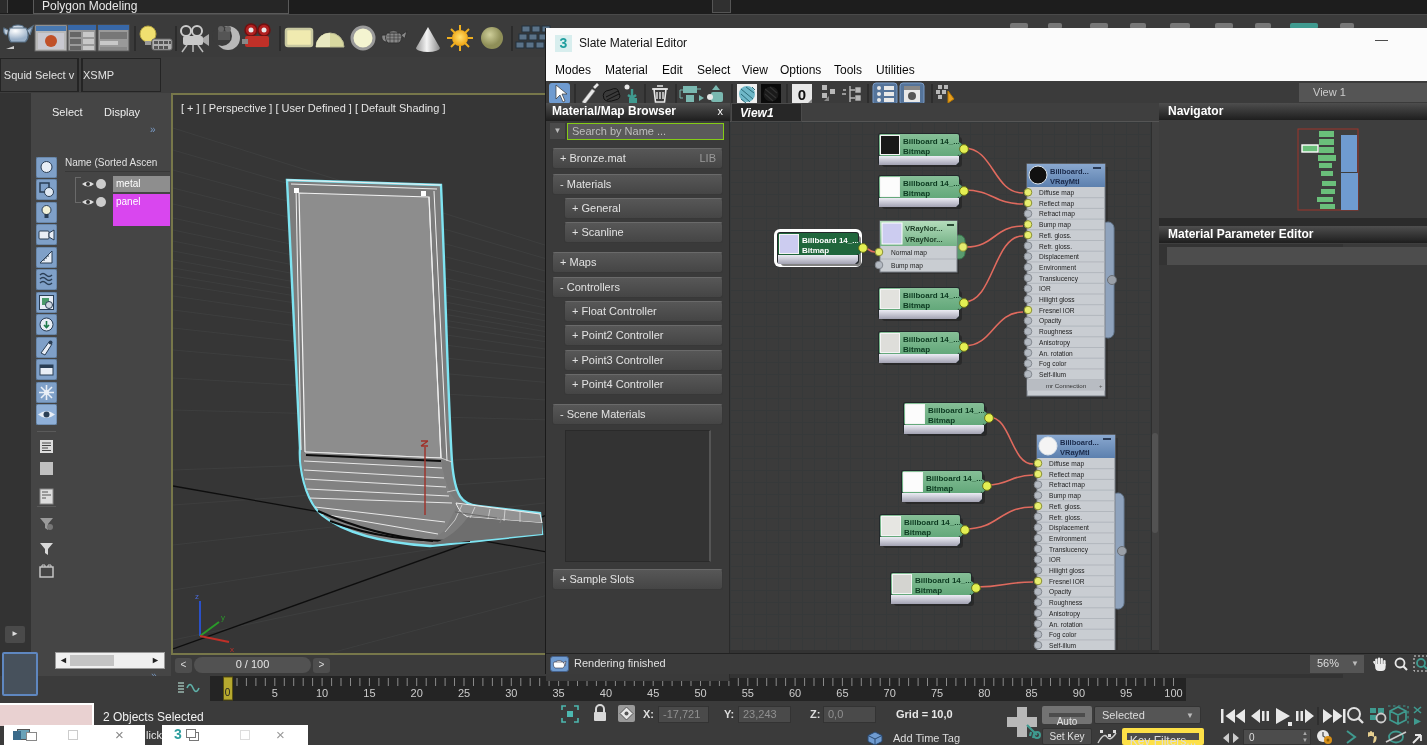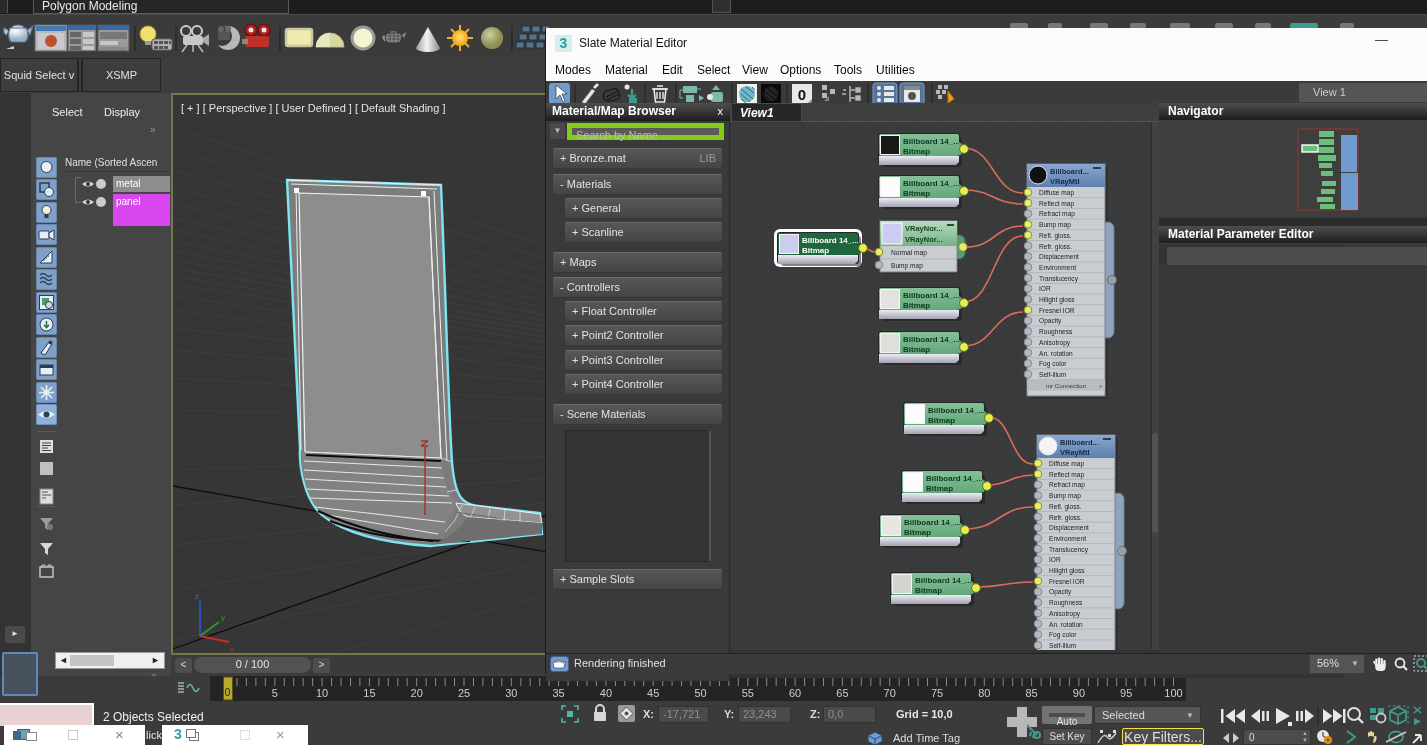--- a/index.html
+++ b/index.html
@@ -160,21 +160,21 @@
         <rect x="1215" y="8" width="18" height="6" rx="2"></rect>
         <rect x="1255" y="8" width="16" height="6" rx="2"></rect>
         <rect x="1340" y="8" width="14" height="6" rx="2"></rect>
       </g>
       <rect x="1290" y="8" width="28" height="6" rx="2" fill="#3f9a8f"></rect>
     </svg>
 </div>
 <div class="a" style="left:0;top:57px;width:1427px;height:36px;background:#3d3d3d">
  <div class="a" style="left:0;top:1px;width:78px;height:34px;background:#3d3d3d;border:1px solid #242424;color:#e2e2e2;font-size:11px;line-height:32px;text-align:center">Squid Select v</div>
  <div class="a" style="left:78px;top:1px;width:4px;height:34px;border-left:1px solid #242424;border-right:1px solid #242424"></div>
- <div class="a" style="left:82px;top:1px;width:79px;height:34px;background:#3d3d3d;border:1px solid #242424;color:#e2e2e2;font-size:11px;line-height:32px;text-align:center">XSMP</div>
+ <div class="a" style="left:82px;top:1px;width:79px;height:34px;background:#3d3d3d;border:1px solid #242424;color:#e2e2e2;font-size:11px;line-height:32px;">XSMP</div>
 </div>
 <div class="a" style="left:0;top:93px;width:31px;height:652px;background:#333">
  <div class="a" style="left:5px;top:533px;width:20px;height:17px;background:#4a4a4a;border-radius:2px;color:#ddd;font-size:8px;text-align:center;line-height:16px">►</div>
  <div class="a" style="left:2px;top:559px;width:36px;height:44px;background:#47515c;border:2px solid #5f87c0;border-radius:2px;z-index:3"></div>
 </div>
 <div class="a" style="left:31px;top:93px;width:140px;height:583px;background:#454545">
 <div class="a" style="left:21px;top:13px;color:#eee;font-size:11px">Select</div>
 <div class="a" style="left:73px;top:13px;color:#eee;font-size:11px">Display</div>
 <div class="a" style="left:119px;top:31px;color:#7a9cc8;font-size:10px">»</div>
 <div class="a" style="left:34px;top:62px;width:105px;height:17px;border-bottom:1px solid #383838;color:#e0e0e0;font-size:10px;line-height:16px">Name (Sorted Ascen</div>
@@ -566,21 +566,21 @@
     </svg>
     <div class="a" style="left:47px;top:5px;width:50px;height:18px;background:#4c4c4c;border:7px solid #737373;border-radius:2px;color:#e0e0e0;font-size:10px;text-align:center;line-height:17px">Auto Key</div>
     <div class="a" style="left:47px;top:27px;width:50px;height:17px;background:#4c4c4c;border:1px solid #333;border-radius:2px;color:#e0e0e0;font-size:10px;text-align:center;line-height:16px">Set Key</div>
     <div class="a" style="left:99px;top:5px;width:107px;height:18px;background:#555;border:1px solid #333;border-radius:2px;color:#ddd;font-size:11px;line-height:17px;padding-left:7px">Selected<span style="position:absolute;right:6px;font-size:8px;color:#bbb">▼</span></div>
     <svg class="a" style="left:101px;top:27px" width="22" height="17" viewBox="0 0 22 17">
       <path d="M2,15 Q8,4 11,9 T20,5" fill="none" stroke="#ccc" stroke-width="1.4"></path>
       <rect x="4" y="2" width="3" height="3" fill="#ddd"></rect>
       <rect x="12" y="6" width="3" height="3" fill="#ddd"></rect>
       <rect x="17" y="2" width="3" height="3" fill="#ddd"></rect>
     </svg>
-    <div class="a" style="left:127px;top:27px;width:82px;height:17px;background:#4c4c4c;border:1px solid #fde047;border-radius:2px;color:#ddd;font-size:14px;text-align:center;line-height:16px">Key Filters...</div>
+    <div class="a" style="left:127px;top:27px;width:82px;height:17px;background:#4c4c4c;border:5px solid #fde047;border-radius:2px;color:#ddd;font-size:12px;text-align:center;line-height:16px">Key Filters...</div>
     <svg class="a" style="left:225px;top:4px" width="202" height="22" viewBox="0 0 202 22">
 <g fill="#e8e8e8">
 <path d="M1,4 h2.5 v14 H1 Z M15,4 L5.5,11 L15,18 Z M25,4 L15.5,11 L25,18 Z"></path>
 <path d="M40,4 L31,11 L40,18 Z M42,6 h2.5 v10 H42 Z M46.5,6 h2.5 v10 h-2.5 Z"></path>
 <path d="M56,3 L70,11 L56,19 Z M68,17 h4 v4 h-4 Z"></path>
 <path d="M76,6 h2.5 v10 H76 Z M80.5,6 h2.5 v10 h-2.5 Z M85,4 L94,11 L85,18 Z"></path>
 <path d="M103,4 L112.5,11 L103,18 Z M113,4 L122.5,11 L113,18 Z M123,4 h2.5 v14 H123 Z"></path>
 </g>
 <line x1="98" y1="2" x2="98" y2="20" stroke="#2c2c2c" stroke-width="1.5"></line>
 <circle cx="134" cy="9" r="6" fill="none" stroke="#e0e0e0" stroke-width="2"></circle>
@@ -697,21 +697,21 @@
           <rect x="396" y="9" width="4" height="4"></rect>
           <rect x="392" y="14" width="4" height="4"></rect>
         </g>
 <path d="M402,10 l0,12 6,-4 Z" fill="#e8a020" stroke="#b87800"></path>
 </svg>
 <div class="a" style="left:753px;top:2px;width:129px;height:19px;background:#555;color:#ccc;font-size:11px;line-height:18px;padding-left:14px">View 1</div>
 </div>
 <div class="a" style="left:0;top:75px;width:184px;height:578px;background:#3a3a3a;border-right:1px solid #2a2a2a">
       <div class="a" style="left:0;top:0;width:184px;height:18px;background:linear-gradient(#4e4e4e,#1e1e1e);color:#fff;font-size:12px;font-weight:bold;line-height:17px;padding-left:6px">Material/Map Browser<span style="position:absolute;right:7px;font-weight:normal;font-size:11px">x</span></div>
       <div class="a" style="left:4px;top:20px;width:15px;height:16px;background:#4a4a4a;color:#bbb;font-size:8px;text-align:center;line-height:15px">▼</div>
-      <div class="a" style="left:21px;top:20px;width:157px;height:17px;background:#5a5a5a;border:5px solid #84cc16;color:#bdbdbd;font-size:11px;line-height:15px;padding-left:4px">Search by Name ...</div>
+      <div class="a" style="left:21px;top:20px;width:157px;height:17px;background:#5a5a5a;border:1px solid #84cc16;color:#bdbdbd;font-size:11px;line-height:15px;padding-left:4px">Search by Name ...</div>
       <div class="a" style="left:6px;top:45px;width:171px;height:21px;background:linear-gradient(#575757,#454545);border-radius:3px;border:1px solid #383838;border-top-color:#6a6a6a;color:#e2e2e2;font-size:11px;line-height:19px;padding-left:7px">+ Bronze.mat<span style="position:absolute;right:6px;color:#9a9a9a">LIB</span></div>
       <div class="a" style="left:6px;top:71px;width:171px;height:21px;background:linear-gradient(#575757,#454545);border-radius:3px;border:1px solid #383838;border-top-color:#6a6a6a;color:#e2e2e2;font-size:11px;line-height:19px;padding-left:7px">- Materials</div>
       <div class="a" style="left:18px;top:95px;width:159px;height:21px;background:linear-gradient(#575757,#454545);border-radius:3px;border:1px solid #383838;border-top-color:#6a6a6a;color:#e2e2e2;font-size:11px;line-height:19px;padding-left:7px">+ General</div>
       <div class="a" style="left:18px;top:119px;width:159px;height:21px;background:linear-gradient(#575757,#454545);border-radius:3px;border:1px solid #383838;border-top-color:#6a6a6a;color:#e2e2e2;font-size:11px;line-height:19px;padding-left:7px">+ Scanline</div>
       <div class="a" style="left:6px;top:149px;width:171px;height:21px;background:linear-gradient(#575757,#454545);border-radius:3px;border:1px solid #383838;border-top-color:#6a6a6a;color:#e2e2e2;font-size:11px;line-height:19px;padding-left:7px">+ Maps</div>
       <div class="a" style="left:6px;top:174px;width:171px;height:21px;background:linear-gradient(#575757,#454545);border-radius:3px;border:1px solid #383838;border-top-color:#6a6a6a;color:#e2e2e2;font-size:11px;line-height:19px;padding-left:7px">- Controllers</div>
       <div class="a" style="left:18px;top:198px;width:159px;height:21px;background:linear-gradient(#575757,#454545);border-radius:3px;border:1px solid #383838;border-top-color:#6a6a6a;color:#e2e2e2;font-size:11px;line-height:19px;padding-left:7px">+ Float Controller</div>
       <div class="a" style="left:18px;top:222px;width:159px;height:21px;background:linear-gradient(#575757,#454545);border-radius:3px;border:1px solid #383838;border-top-color:#6a6a6a;color:#e2e2e2;font-size:11px;line-height:19px;padding-left:7px">+ Point2 Controller</div>
       <div class="a" style="left:18px;top:247px;width:159px;height:21px;background:linear-gradient(#575757,#454545);border-radius:3px;border:1px solid #383838;border-top-color:#6a6a6a;color:#e2e2e2;font-size:11px;line-height:19px;padding-left:7px">+ Point3 Controller</div>
       <div class="a" style="left:18px;top:271px;width:159px;height:21px;background:linear-gradient(#575757,#454545);border-radius:3px;border:1px solid #383838;border-top-color:#6a6a6a;color:#e2e2e2;font-size:11px;line-height:19px;padding-left:7px">+ Point4 Controller</div>

